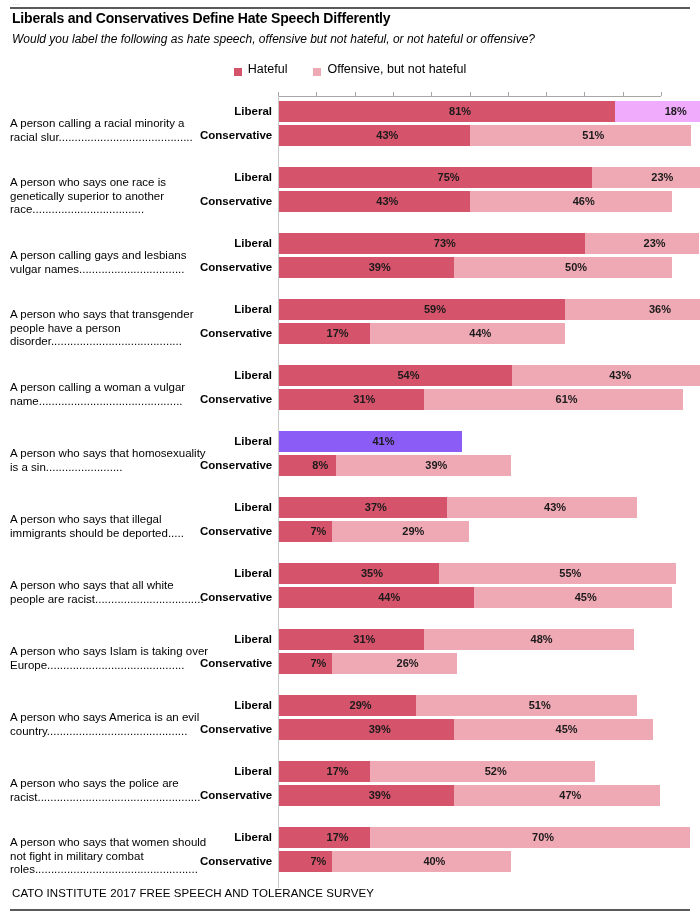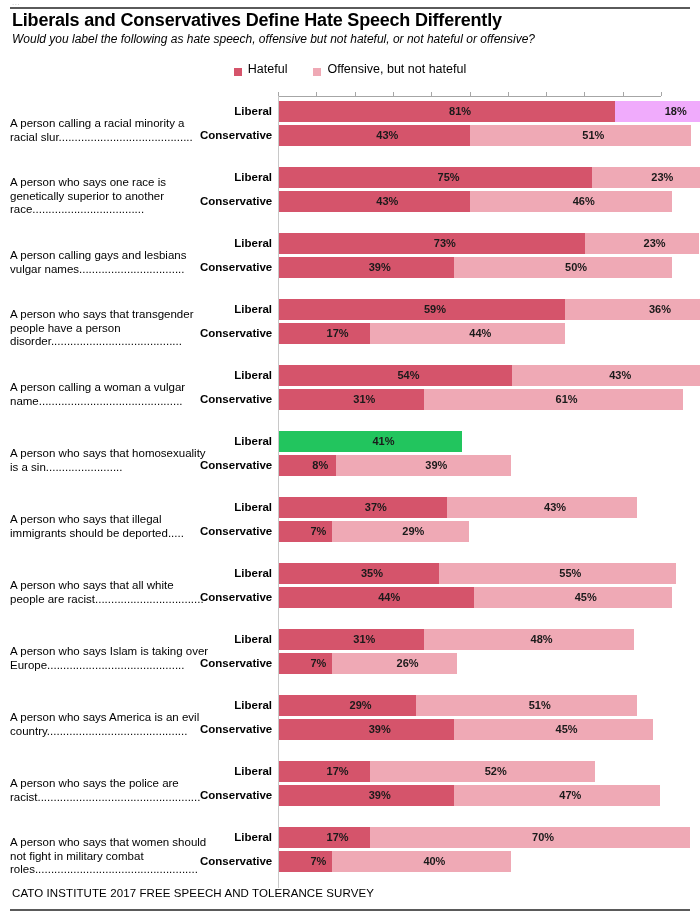--- a/index.html
+++ b/index.html
@@ -50,21 +50,21 @@
     left: 10px;
     right: 10px;
     height: 2px;
     background: #5a5a5a;
   }
 
   .title {
     position: absolute;
     top: 10px;
     left: 12px;
-    font-size: 18px;
+    font-size: 14px;
     font-weight: bold;
     letter-spacing: -0.2px;
     white-space: nowrap;
   }
   .subtitle {
     position: absolute;
     top: 32px;
     left: 12px;
     font-size: 12px;
     font-style: italic;
@@ -355,21 +355,21 @@
                 <span>61%</span>
               </div>
             </div>
           </div>
         </div>
         <div class="group">
           <div class="cat-label">A person who says that homosexuality is a sin........................</div>
           <div class="bar-row r1">
             <div class="series-name">Liberal</div>
             <div class="bar-track">
-              <div class="seg" style="width: 157.03px; background: #22c55e;">
+              <div class="seg" style="width: 157.03px; background: #8b5cf6;">
                 <span>41%</span>
               </div>
             </div>
           </div>
           <div class="bar-row r2">
             <div class="series-name">Conservative</div>
             <div class="bar-track">
               <div class="seg" style="width: 30.64px; background: rgb(213, 84, 107);">
                 <span>8%</span>
               </div>

